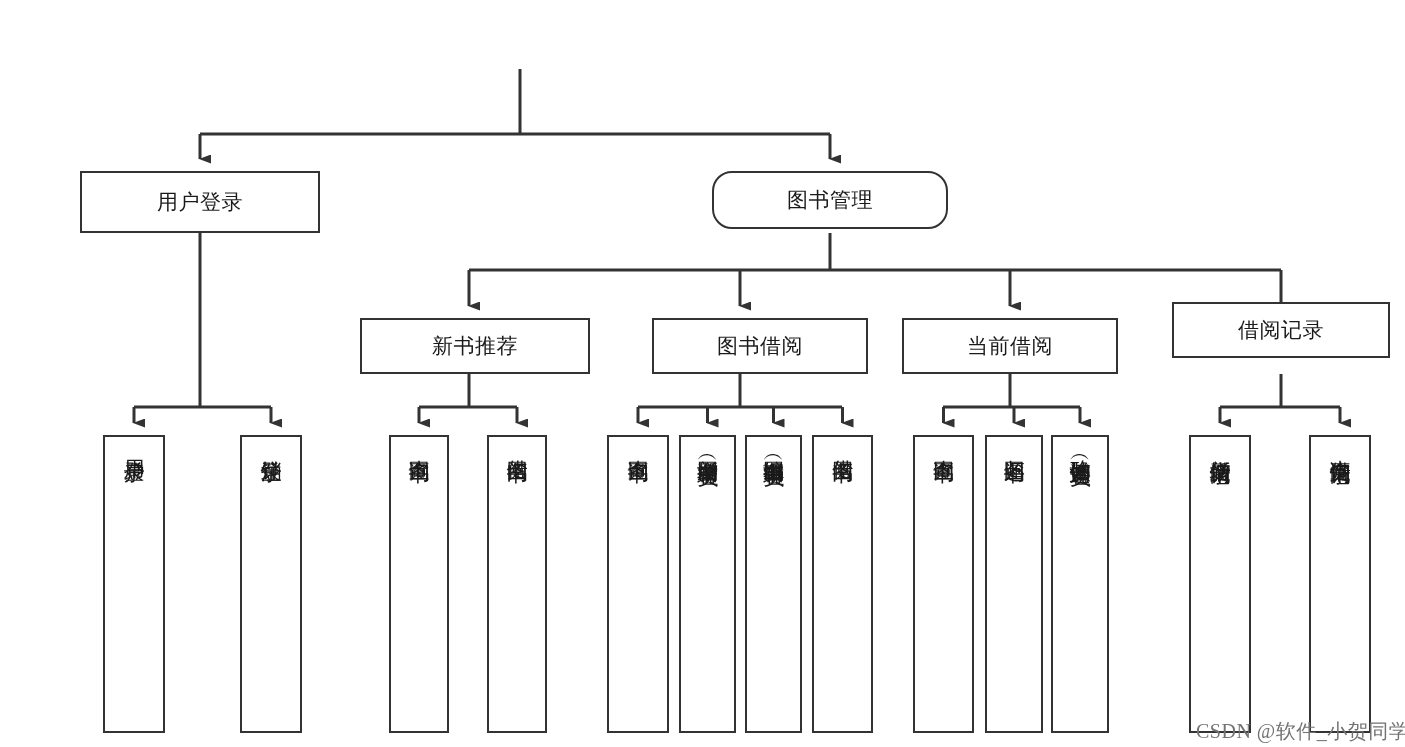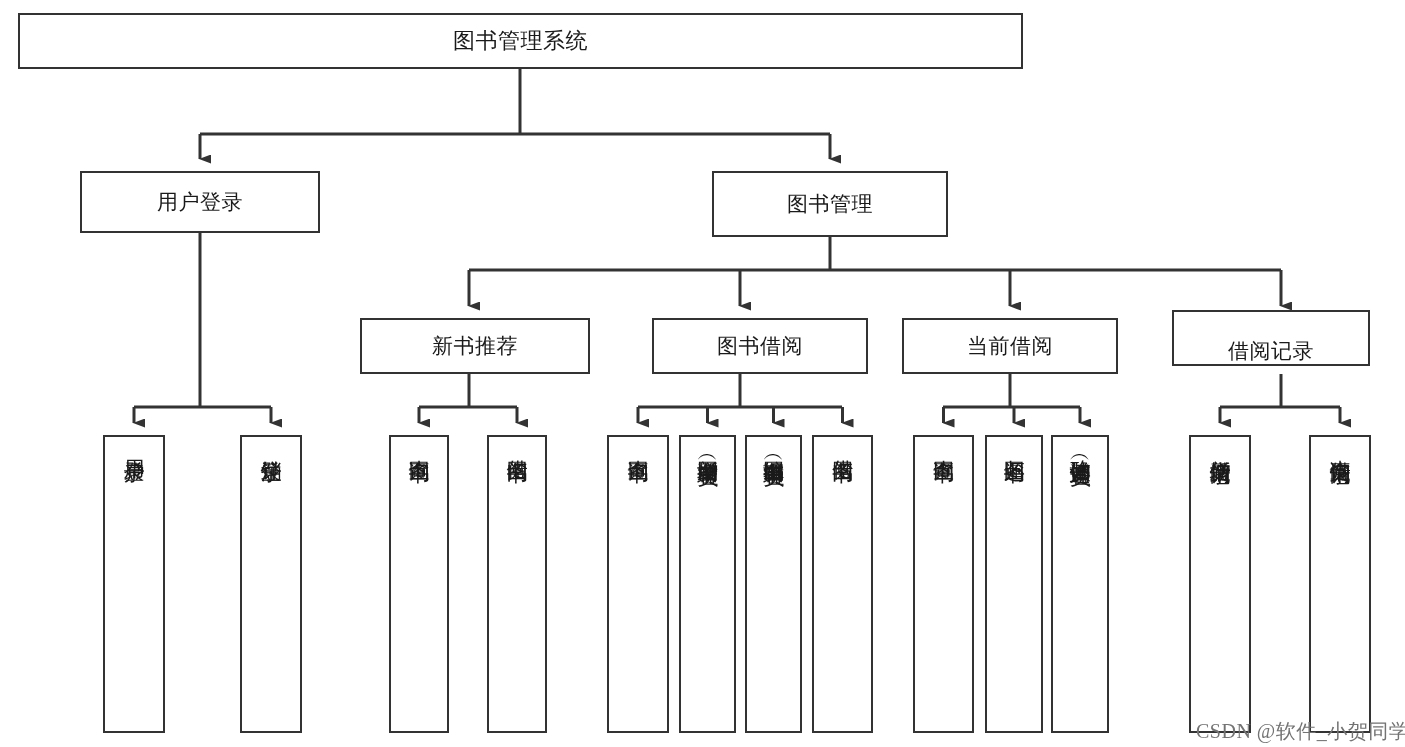--- a/index.html
+++ b/index.html
@@ -110,35 +110,32 @@
         <line x1="943.5" y1="407" x2="943.5" y2="423" marker-end="url(#arw)"></line>
         <line x1="1014" y1="407" x2="1014" y2="423" marker-end="url(#arw)"></line>
         <line x1="1080" y1="407" x2="1080" y2="423" marker-end="url(#arw)"></line>
         <line x1="1281" y1="374" x2="1281" y2="407"></line>
         <line x1="1220" y1="407" x2="1340" y2="407"></line>
         <line x1="1220" y1="407" x2="1220" y2="423" marker-end="url(#arw)"></line>
         <line x1="1340" y1="407" x2="1340" y2="423" marker-end="url(#arw)"></line>
       </g>
   </svg>
 
-  <div class="node root horiz" style="left: 18px; top: 13px; width: 1005px; height: 56px;">
-    <span class="lbl">图书管理系统</span>
-  </div>
 
   <div id="nodes-host">
       <div class="node horiz" style="left: 80px; top: 171px; width: 240px; height: 62px;">
         <span class="lbl">用户登录</span>
       </div>
       <div class="node vert" style="left: 103px; top: 435px; width: 62px; height: 298px;">
         <span class="lbl">用户登录</span>
       </div>
       <div class="node vert" style="left: 240px; top: 435px; width: 62px; height: 298px;">
         <span class="lbl">注销登录</span>
       </div>
-      <div class="node horiz" style="left: 712px; top: 171px; width: 236px; height: 66px;">
+      <div class="node horiz" style="left: 712px; top: 171px; width: 236px; height: 58px; border-radius: 20px;">
         <span class="lbl">图书管理</span>
       </div>
       <div class="node horiz" style="left: 360px; top: 318px; width: 230px; height: 56px;">
         <span class="lbl">新书推荐</span>
       </div>
       <div class="node vert" style="left: 389px; top: 435px; width: 60px; height: 298px;">
         <span class="lbl">查询图书</span>
       </div>
       <div class="node vert" style="left: 487px; top: 435px; width: 60px; height: 298px;">
         <span class="lbl">借阅图书</span>
@@ -163,21 +160,21 @@
       </div>
       <div class="node vert" style="left: 913px; top: 435px; width: 61px; height: 298px;">
         <span class="lbl">查询图书</span>
       </div>
       <div class="node vert" style="left: 985px; top: 435px; width: 58px; height: 298px;">
         <span class="lbl">归还图书</span>
       </div>
       <div class="node vert" style="left: 1051px; top: 435px; width: 58px; height: 298px;">
         <span class="lbl">确认归还（管理员）</span>
       </div>
-      <div class="node horiz" style="left: 1172px; top: 310px; width: 198px; height: 56px; align-items: flex-end;">
+      <div class="node horiz" style="left: 1172px; top: 302px; width: 218px; height: 56px;">
         <span class="lbl">借阅记录</span>
       </div>
       <div class="node vert" style="left: 1189px; top: 435px; width: 62px; height: 298px;">
         <span class="lbl">新增借阅记录</span>
       </div>
       <div class="node vert" style="left: 1309px; top: 435px; width: 62px; height: 298px;">
         <span class="lbl">查询借阅记录</span>
       </div>
     </div>
 

